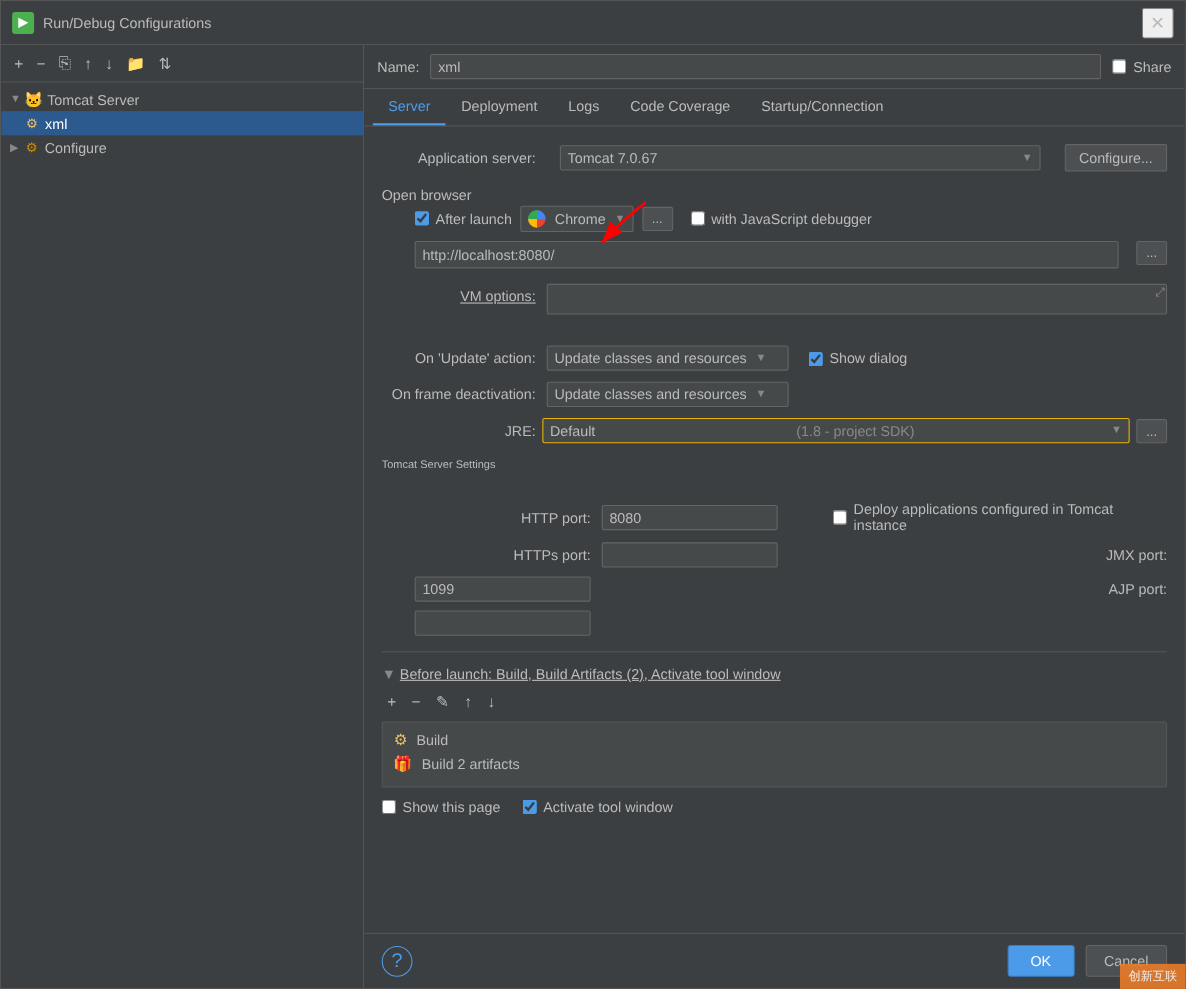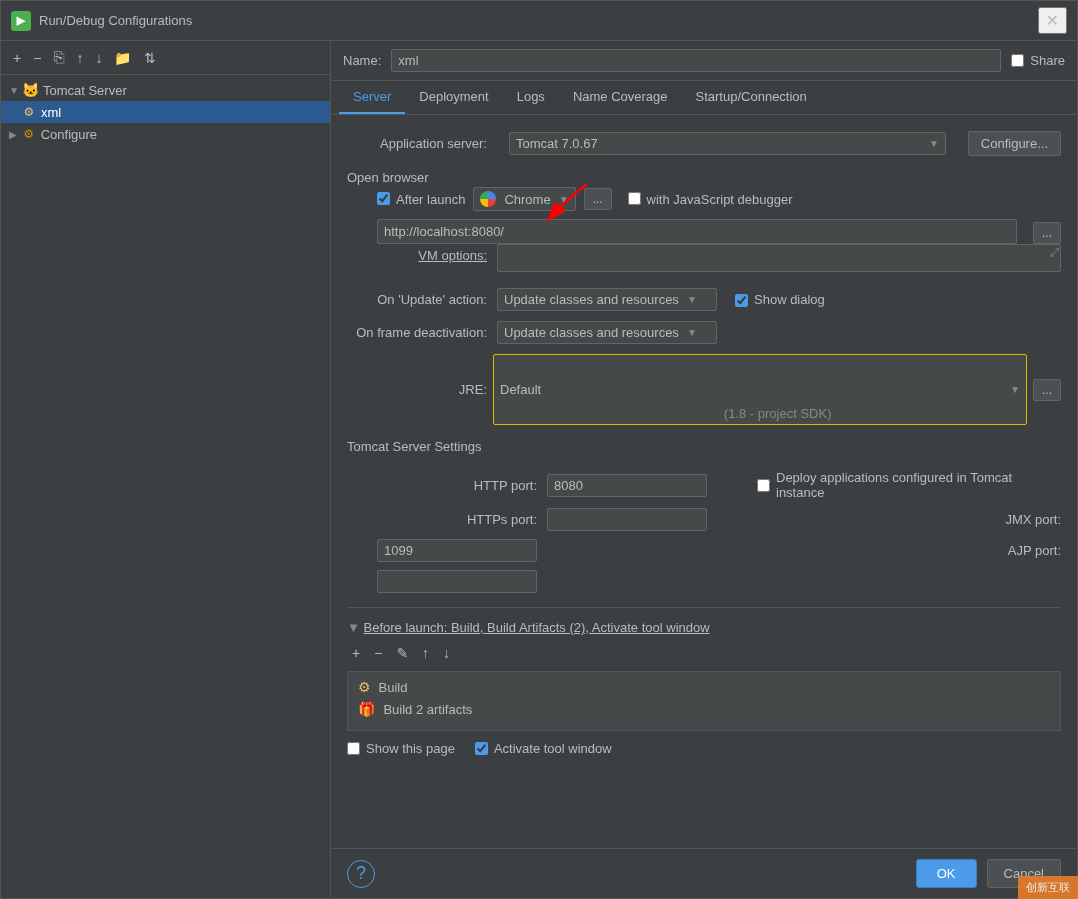--- a/index.html
+++ b/index.html
@@ -236,37 +236,38 @@
       background: #4c5052;
       border: 1px solid #646464;
       color: #bbbbbb;
       padding: 3px 8px;
       cursor: pointer;
       border-radius: 2px;
       font-size: 12px;
     }
     .url-row {
       display: flex;
-      align-items: flex-end;
+      align-items: flex-start;
+      margin-bottom: 14px;
       padding-left: 30px;
       gap: 16px;
     }
     .url-input {
       flex: 1;
       background: #45494a;
       border: 1px solid #646464;
       color: #bbbbbb;
       padding: 4px 6px;
       font-size: 13px;
       border-radius: 2px;
     }
     .vm-row {
       display: flex;
       align-items: flex-start;
-      margin-bottom: 16px;
+      margin-bottom: 28px;
       gap: 10px;
     }
     .vm-label {
       color: #bbbbbb;
       min-width: 140px;
       text-align: right;
       padding-top: 4px;
     }
     .vm-input-wrap {
       flex: 1;
@@ -335,29 +336,29 @@
       flex: 1;
       background: #45494a;
       border: 1px solid #eab308;
       color: #bbbbbb;
       padding: 3px 6px;
       border-radius: 2px;
       display: flex;
       align-items: center;
       justify-content: space-between;
     }
-    .jre-default { color: #888; margin-top: 48px; }
+    .jre-default { color: #888; }
     .settings-section {
       margin-top: 4px;
       margin-bottom: 14px;
     }
     .settings-title {
       color: #bbbbbb;
-      font-size: 13px;
-      margin-bottom: 16px;
+      font-size: 10px;
+      margin-bottom: 27px;
       font-weight: normal;
     }
     .port-grid {
       display: grid;
       grid-template-columns: 160px 200px 1fr;
       gap: 8px 10px;
       align-items: center;
       padding-left: 30px;
     }
     .port-label {
@@ -541,21 +542,21 @@
         <div class="share-area">
           <input type="checkbox" class="share-check" style="">
           <span>Share</span>
         </div>
       </div>
 
       <div class="tabs">
         <div class="tab active">Server</div>
         <div class="tab">Deployment</div>
         <div class="tab">Logs</div>
-        <div class="tab">Name Coverage</div>
+        <div class="tab">Code Coverage</div>
         <div class="tab">Startup/Connection</div>
       </div>
 
       <div class="tab-content">
 
         <div class="form-row">
           <span class="form-label">Application server:</span>
           <div class="server-select" style="flex:1;">
             <span class="server-select-text">Tomcat 7.0.67</span>
             <span class="select-arrow">▼</span>

